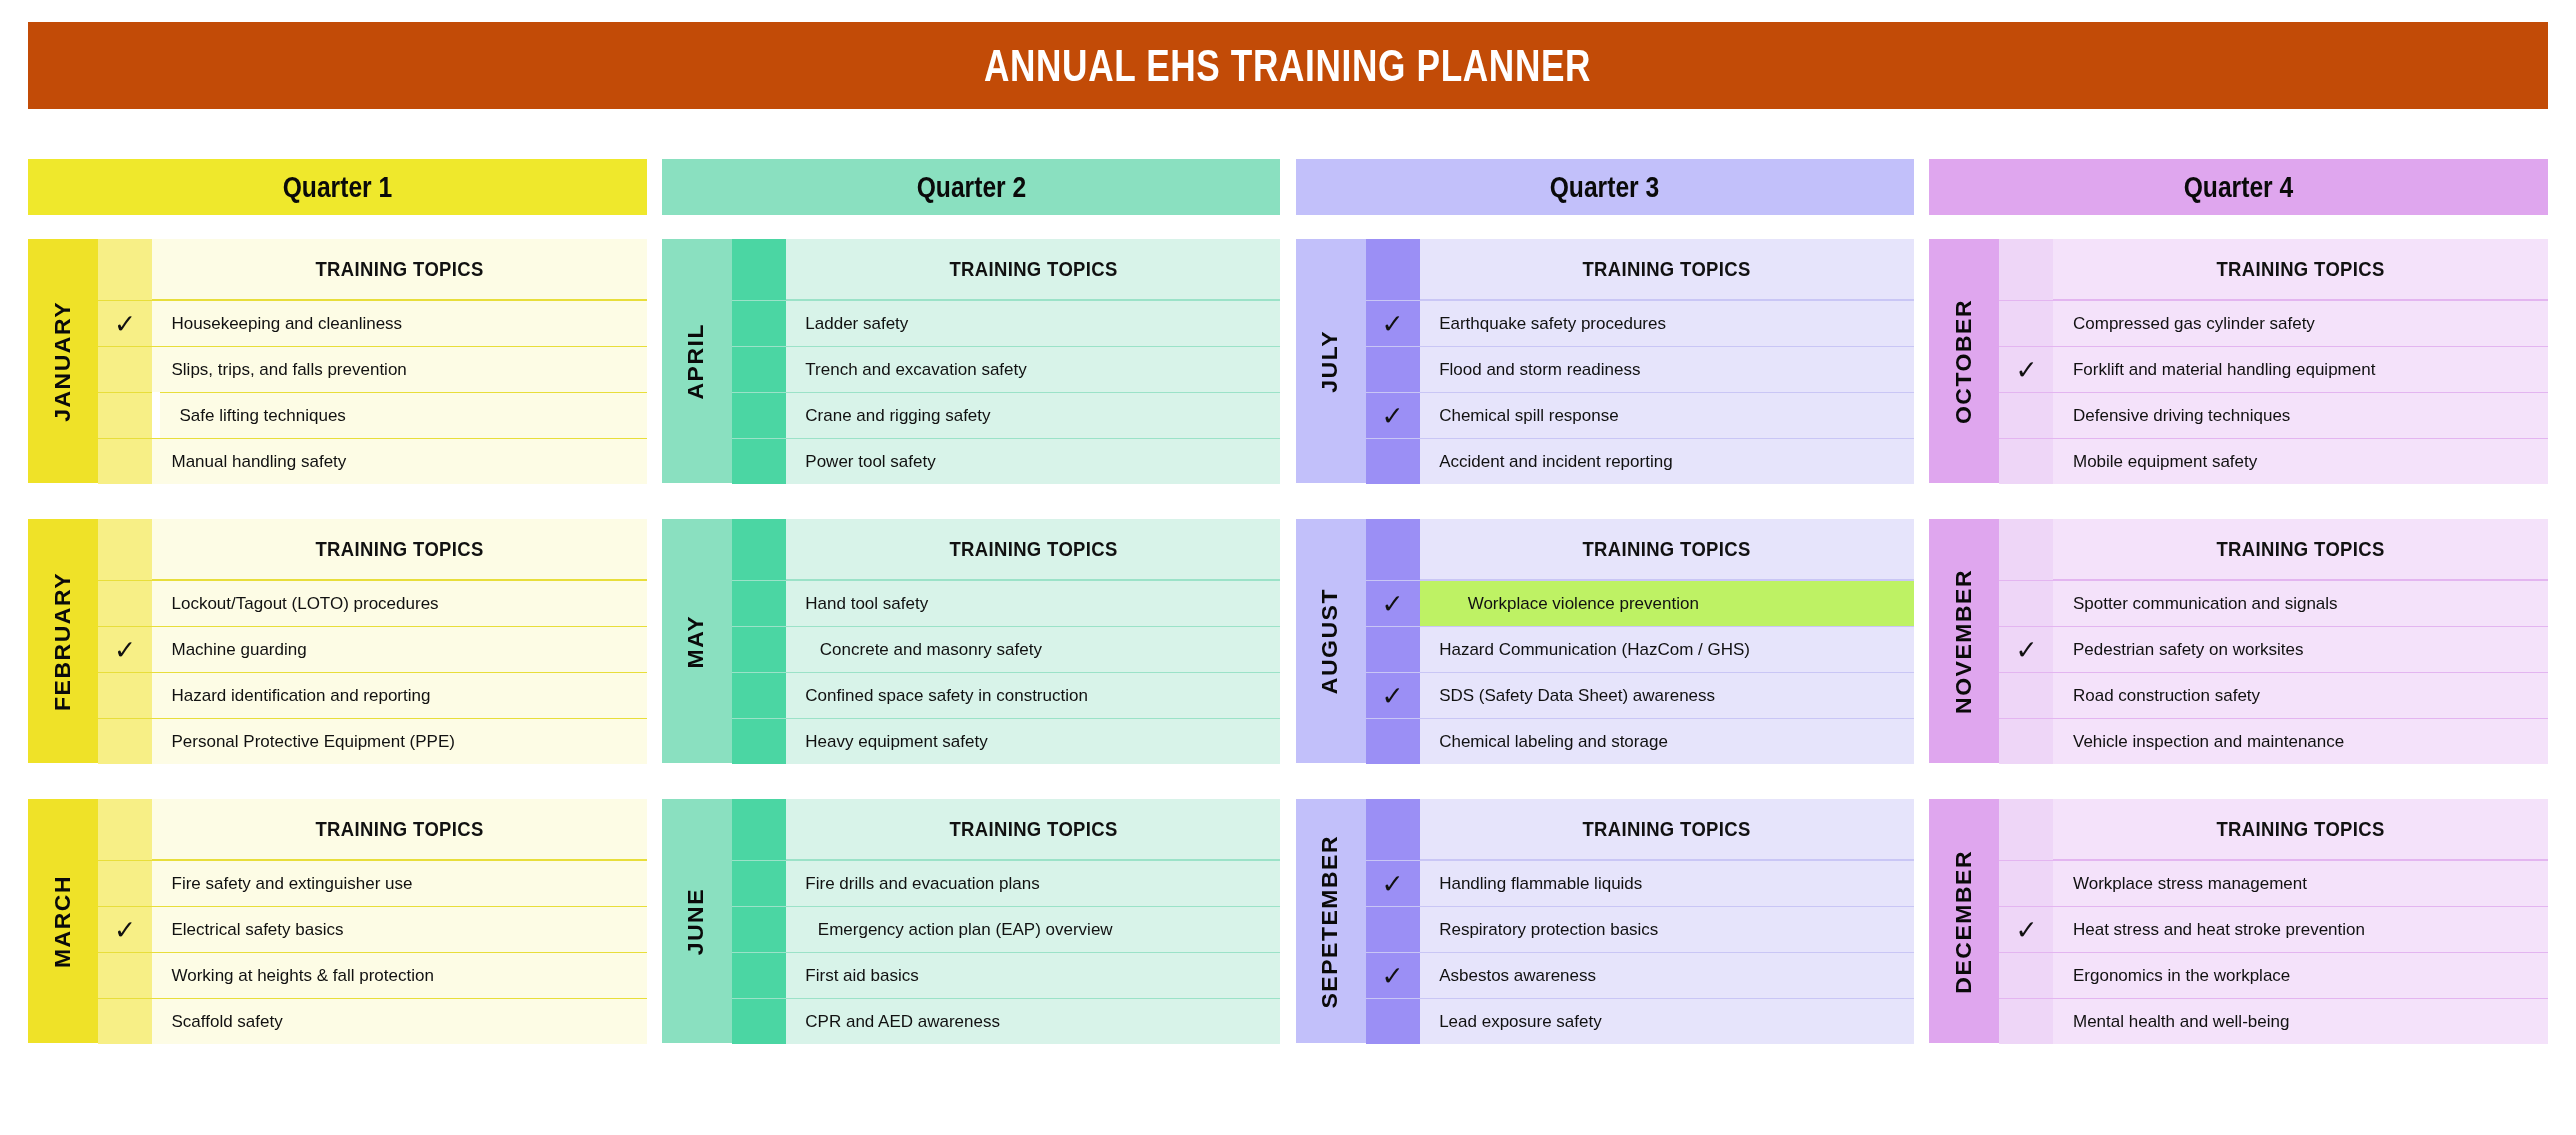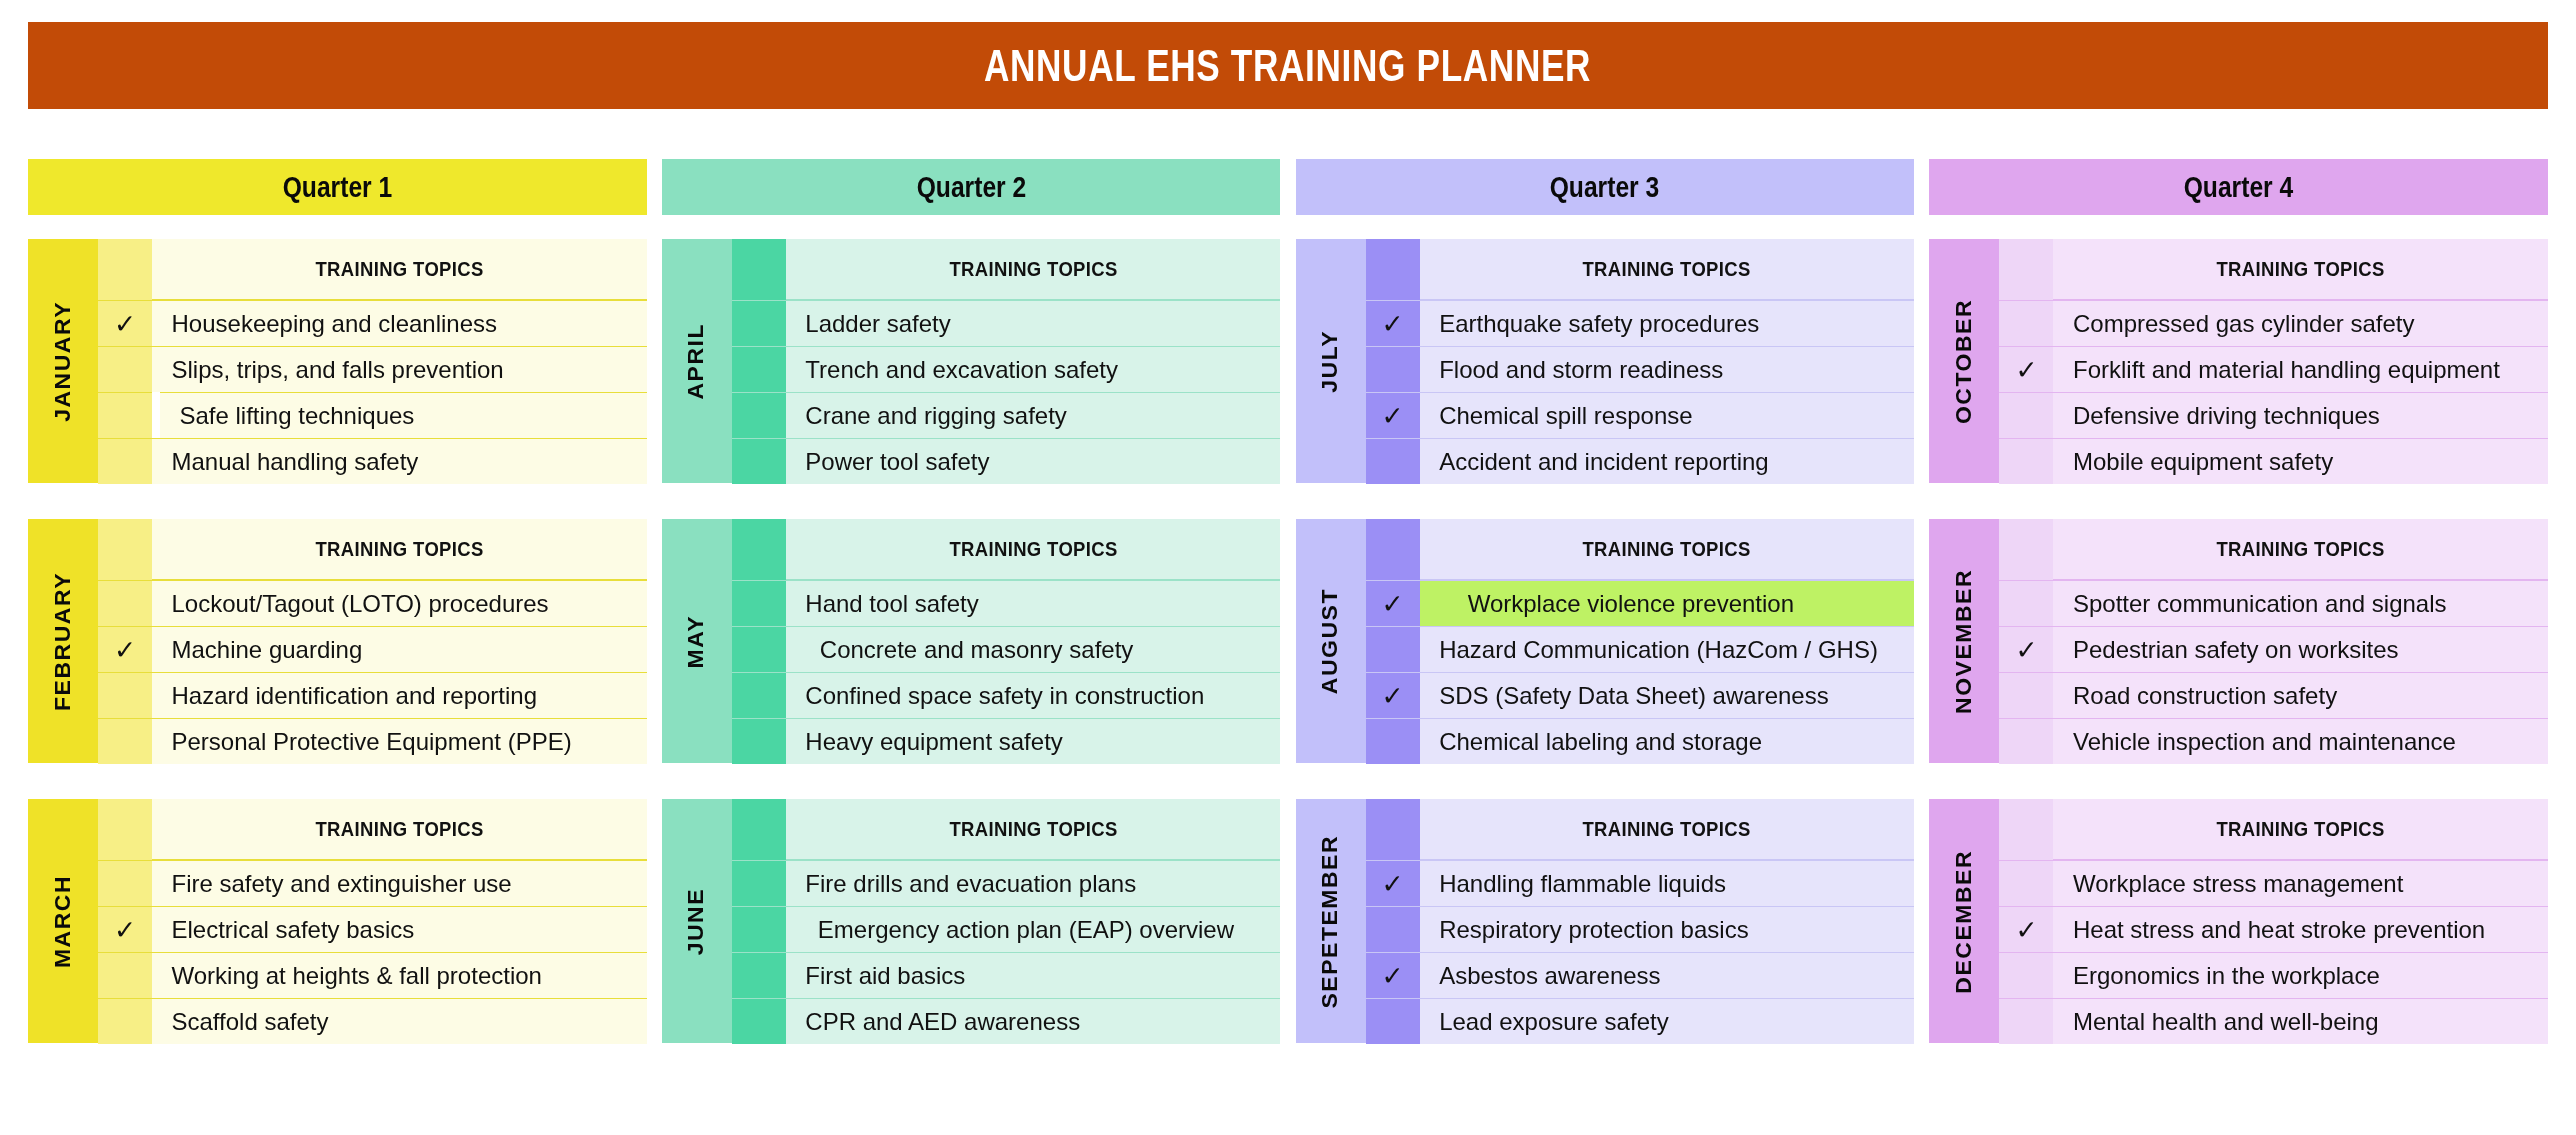--- a/index.html
+++ b/index.html
@@ -80,21 +80,21 @@
     width:54px;flex:0 0 54px;
     display:flex;align-items:center;justify-content:center;
     box-sizing:border-box;
     font-size:26.5px;line-height:1;color:#111111;
   }
   .topic-cell{
     flex:1 1 auto;min-width:0;
     display:flex;align-items:center;
     padding-left:19.5px;
     box-sizing:border-box;
-    font-size:24px;color:#111111;
+    font-size:17px;color:#111111;
     white-space:nowrap;overflow:hidden;
   }
   .topic-cell.header-cell{
     justify-content:center;padding-left:0;
     font-size:21px;font-weight:bold;letter-spacing:0.4px;
   }
   .topic-cell.header-cell span{transform:scaleX(0.88);transform-origin:center center;display:inline-block;}
 </style>
 </head>
 <body>

